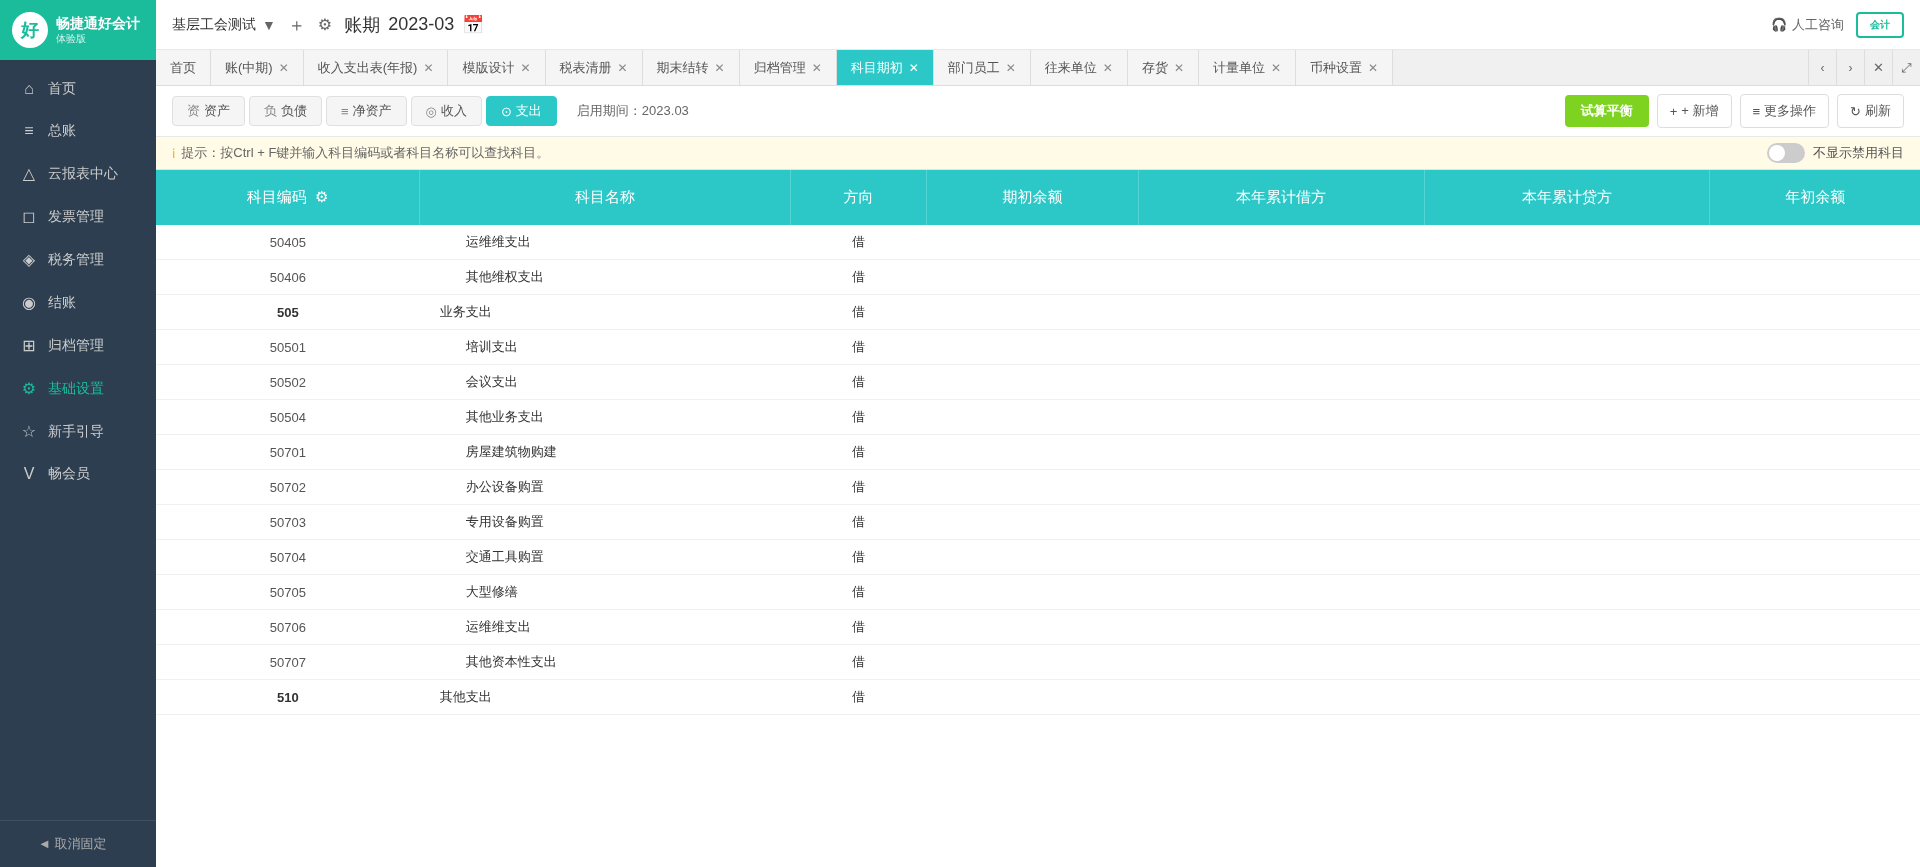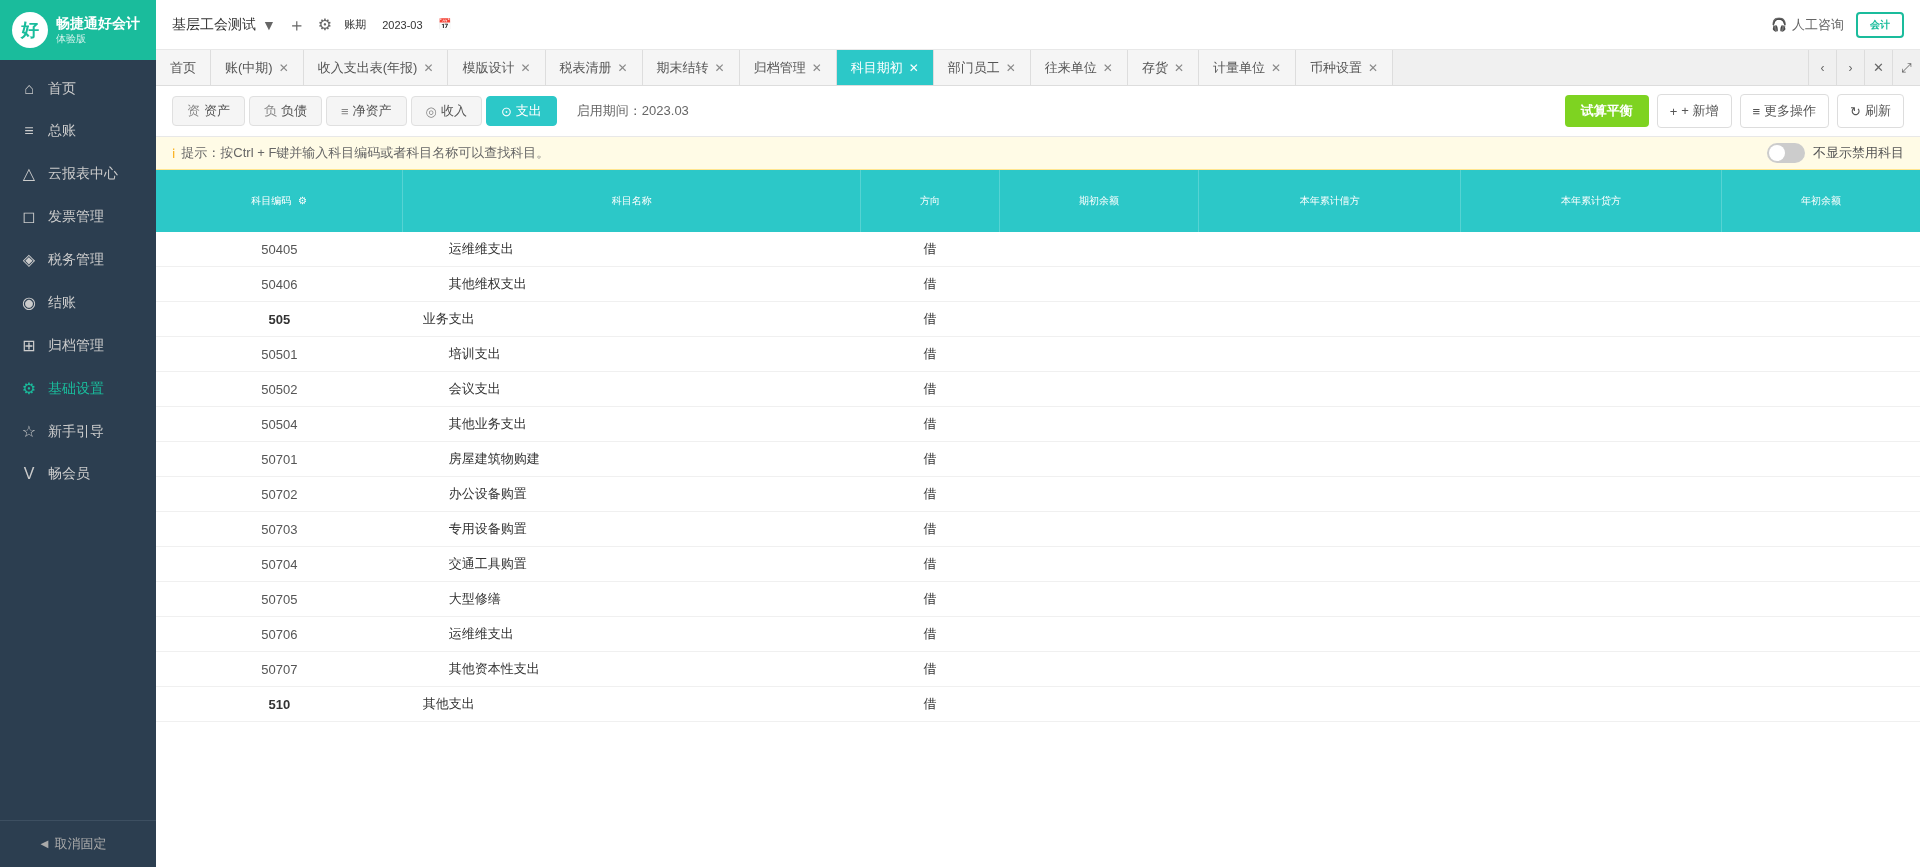--- a/index.html
+++ b/index.html
@@ -19,21 +19,21 @@
 
     
     .main { flex: 1; display: flex; flex-direction: column; height: 867px; overflow: hidden; }
 
     
     .topbar { background: white; height: 50px; display: flex; align-items: center; padding: 0 16px; border-bottom: 1px solid #e8e8e8; gap: 12px; }
     .topbar-company { display: flex; align-items: center; gap: 6px; font-size: 14px; color: #333; }
     .topbar-company .arrow { color: #666; }
     .topbar-add { color: #666; font-size: 18px; cursor: pointer; }
     .topbar-settings { color: #666; font-size: 16px; cursor: pointer; }
-    .topbar-period { display: flex; align-items: center; gap: 16px; font-size: 11px; color: #333; }
+    .topbar-period { display: flex; align-items: center; gap: 8px; font-size: 18px; color: #333; }
     .topbar-right { margin-left: auto; display: flex; align-items: center; gap: 12px; }
     .topbar-consult { display: flex; align-items: center; gap: 4px; color: #666; font-size: 13px; cursor: pointer; }
     .topbar-account-btn { border: 2px solid #1abc9c; color: #1abc9c; background: white; padding: 4px 12px; border-radius: 4px; font-size: 10px; cursor: pointer; font-weight: bold; }
 
     
     .tabs-bar { background: #f0f0f0; display: flex; align-items: center; height: 36px; border-bottom: 1px solid #ddd; overflow: hidden; }
     .tab { display: flex; align-items: center; gap: 6px; padding: 0 14px; height: 36px; font-size: 13px; color: #555; cursor: pointer; border-right: 1px solid #ddd; white-space: nowrap; background: #f5f5f5; }
     .tab.active { background: #2cc8c8; color: white; }
     .tab .close-x { font-size: 12px; color: #888; cursor: pointer; }
     .tab.active .close-x { color: white; }
@@ -62,21 +62,21 @@
     .hint-right { margin-left: auto; display: flex; align-items: center; gap: 8px; }
     .toggle-switch { width: 38px; height: 20px; background: #ccc; border-radius: 10px; position: relative; cursor: pointer; }
     .toggle-switch.off { background: #ccc; }
     .toggle-switch .dot { width: 16px; height: 16px; background: white; border-radius: 50%; position: absolute; top: 2px; left: 2px; }
     .hint-label { font-size: 13px; color: #555; }
 
     
     .table-wrapper { flex: 1; overflow-y: auto; overflow-x: hidden; position: relative; }
     table { width: 100%; border-collapse: collapse; }
     thead tr { background: #2cc8c8; color: white; }
-    thead th { padding: 24px 12px; text-align: center; font-weight: normal; font-size: 10px; border-right: 1px solid rgba(255,255,255,0.2); white-space: nowrap; }
+    thead th { padding: 18px 12px; text-align: center; font-weight: normal; font-size: 15px; border-right: 1px solid rgba(255,255,255,0.2); white-space: nowrap; }
     thead th:last-child { border-right: none; }
     tbody tr { border-bottom: 1px solid #f0f0f0; }
     tbody td { padding: 8px 12px; color: #333; font-size: 13px; text-align: center; }
     tbody td:first-child { color: #555; }
     tbody td:nth-child(2) { text-align: left; padding-left: 20px; }
     .row-parent td { font-weight: 500; }
     .row-parent td:first-child { font-weight: bold; color: #333; }
     
     .table-wrapper::-webkit-scrollbar { width: 8px; }
     .table-wrapper::-webkit-scrollbar-track { background: #f5f5f5; }

